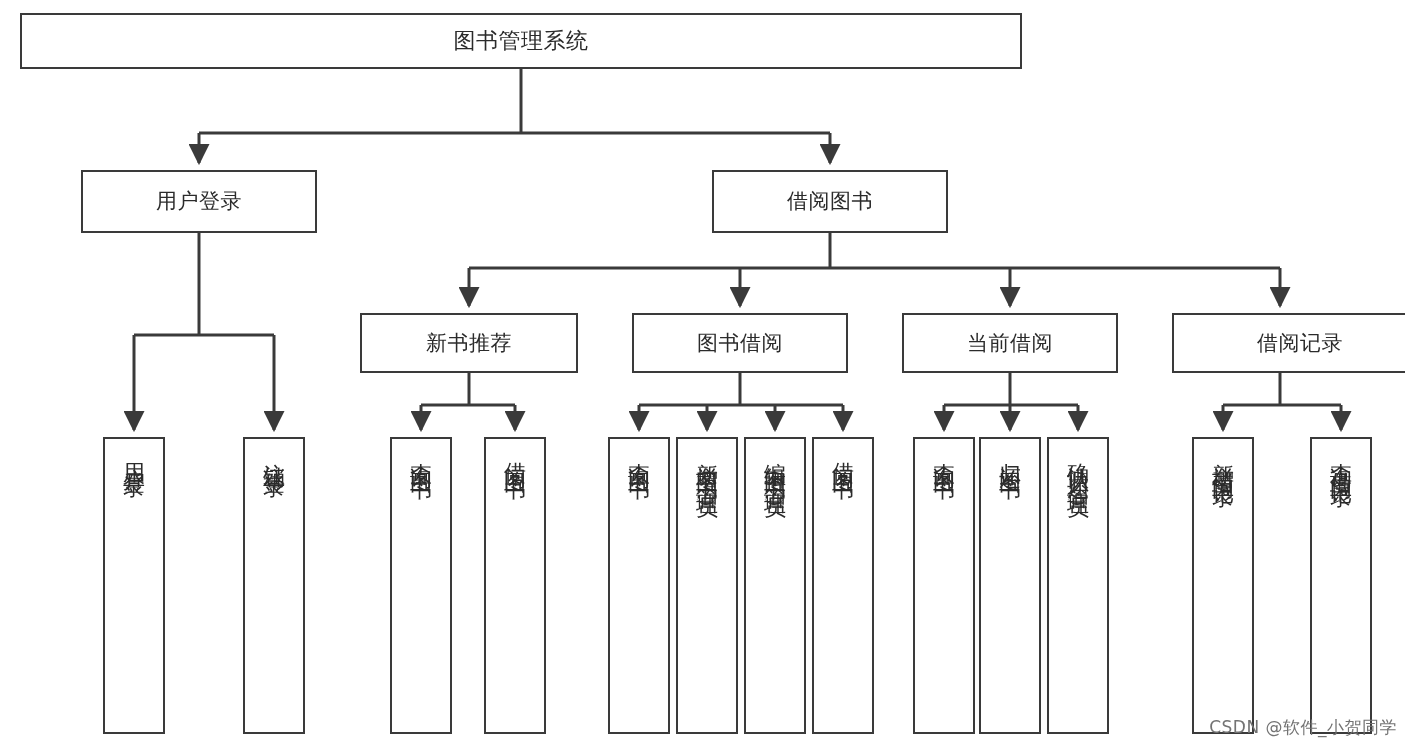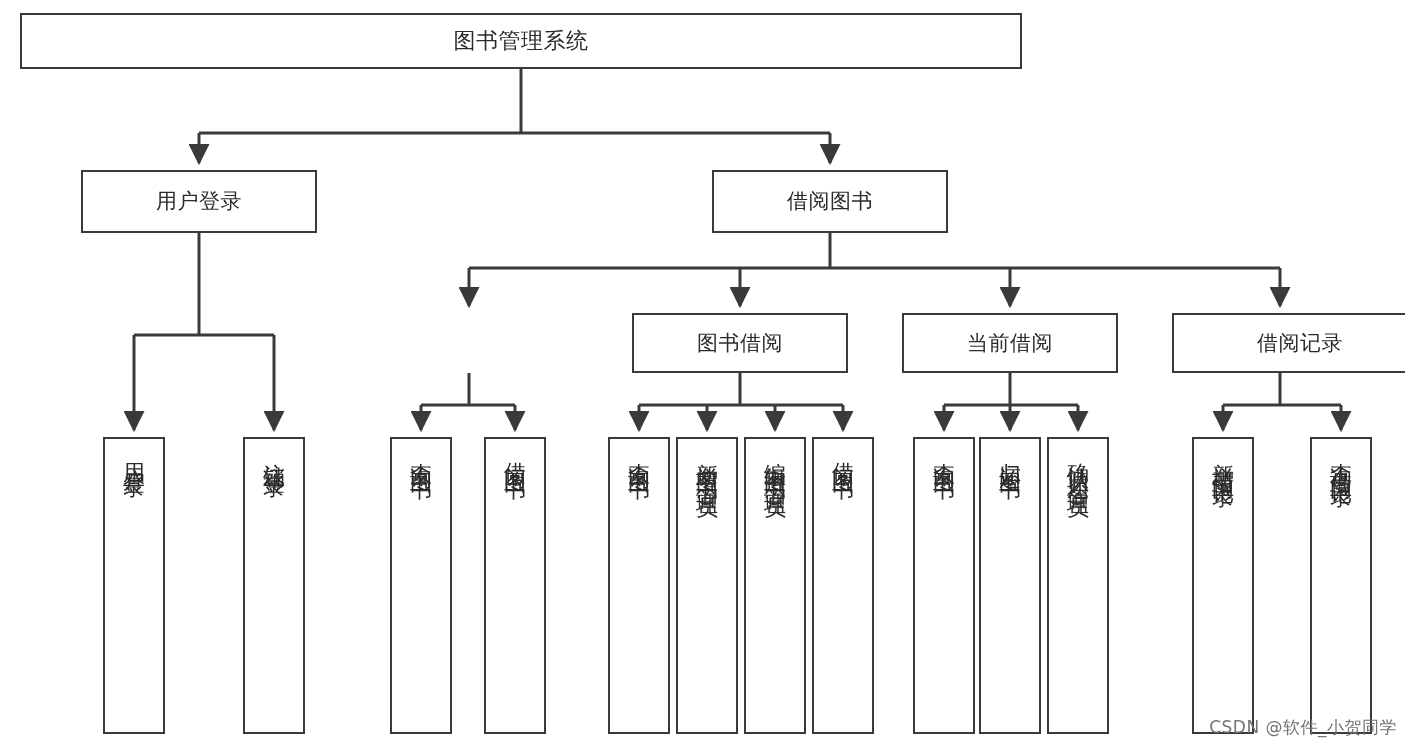--- a/index.html
+++ b/index.html
@@ -132,20 +132,23 @@
     <span class="lbl">图书管理系统</span>
   </div>
 
   <div class="node h" style="left:81px; top:170px; width:236px; height:63px;">
     <span class="lbl">用户登录</span>
   </div>
   <div class="node h" style="left:712px; top:170px; width:236px; height:63px;">
     <span class="lbl">借阅图书</span>
   </div>
 
+  <div class="node h" style="left:360px; top:313px; width:218px; height:60px;">
+    <span class="lbl">新书推荐</span>
+  </div>
   <div class="node h" style="left:632px; top:313px; width:216px; height:60px;">
     <span class="lbl">图书借阅</span>
   </div>
   <div class="node h" style="left:902px; top:313px; width:216px; height:60px;">
     <span class="lbl">当前借阅</span>
   </div>
   <div class="node h" style="left:1172px; top:313px; width:256px; height:60px;">
     <span class="lbl">借阅记录</span>
   </div>
 

